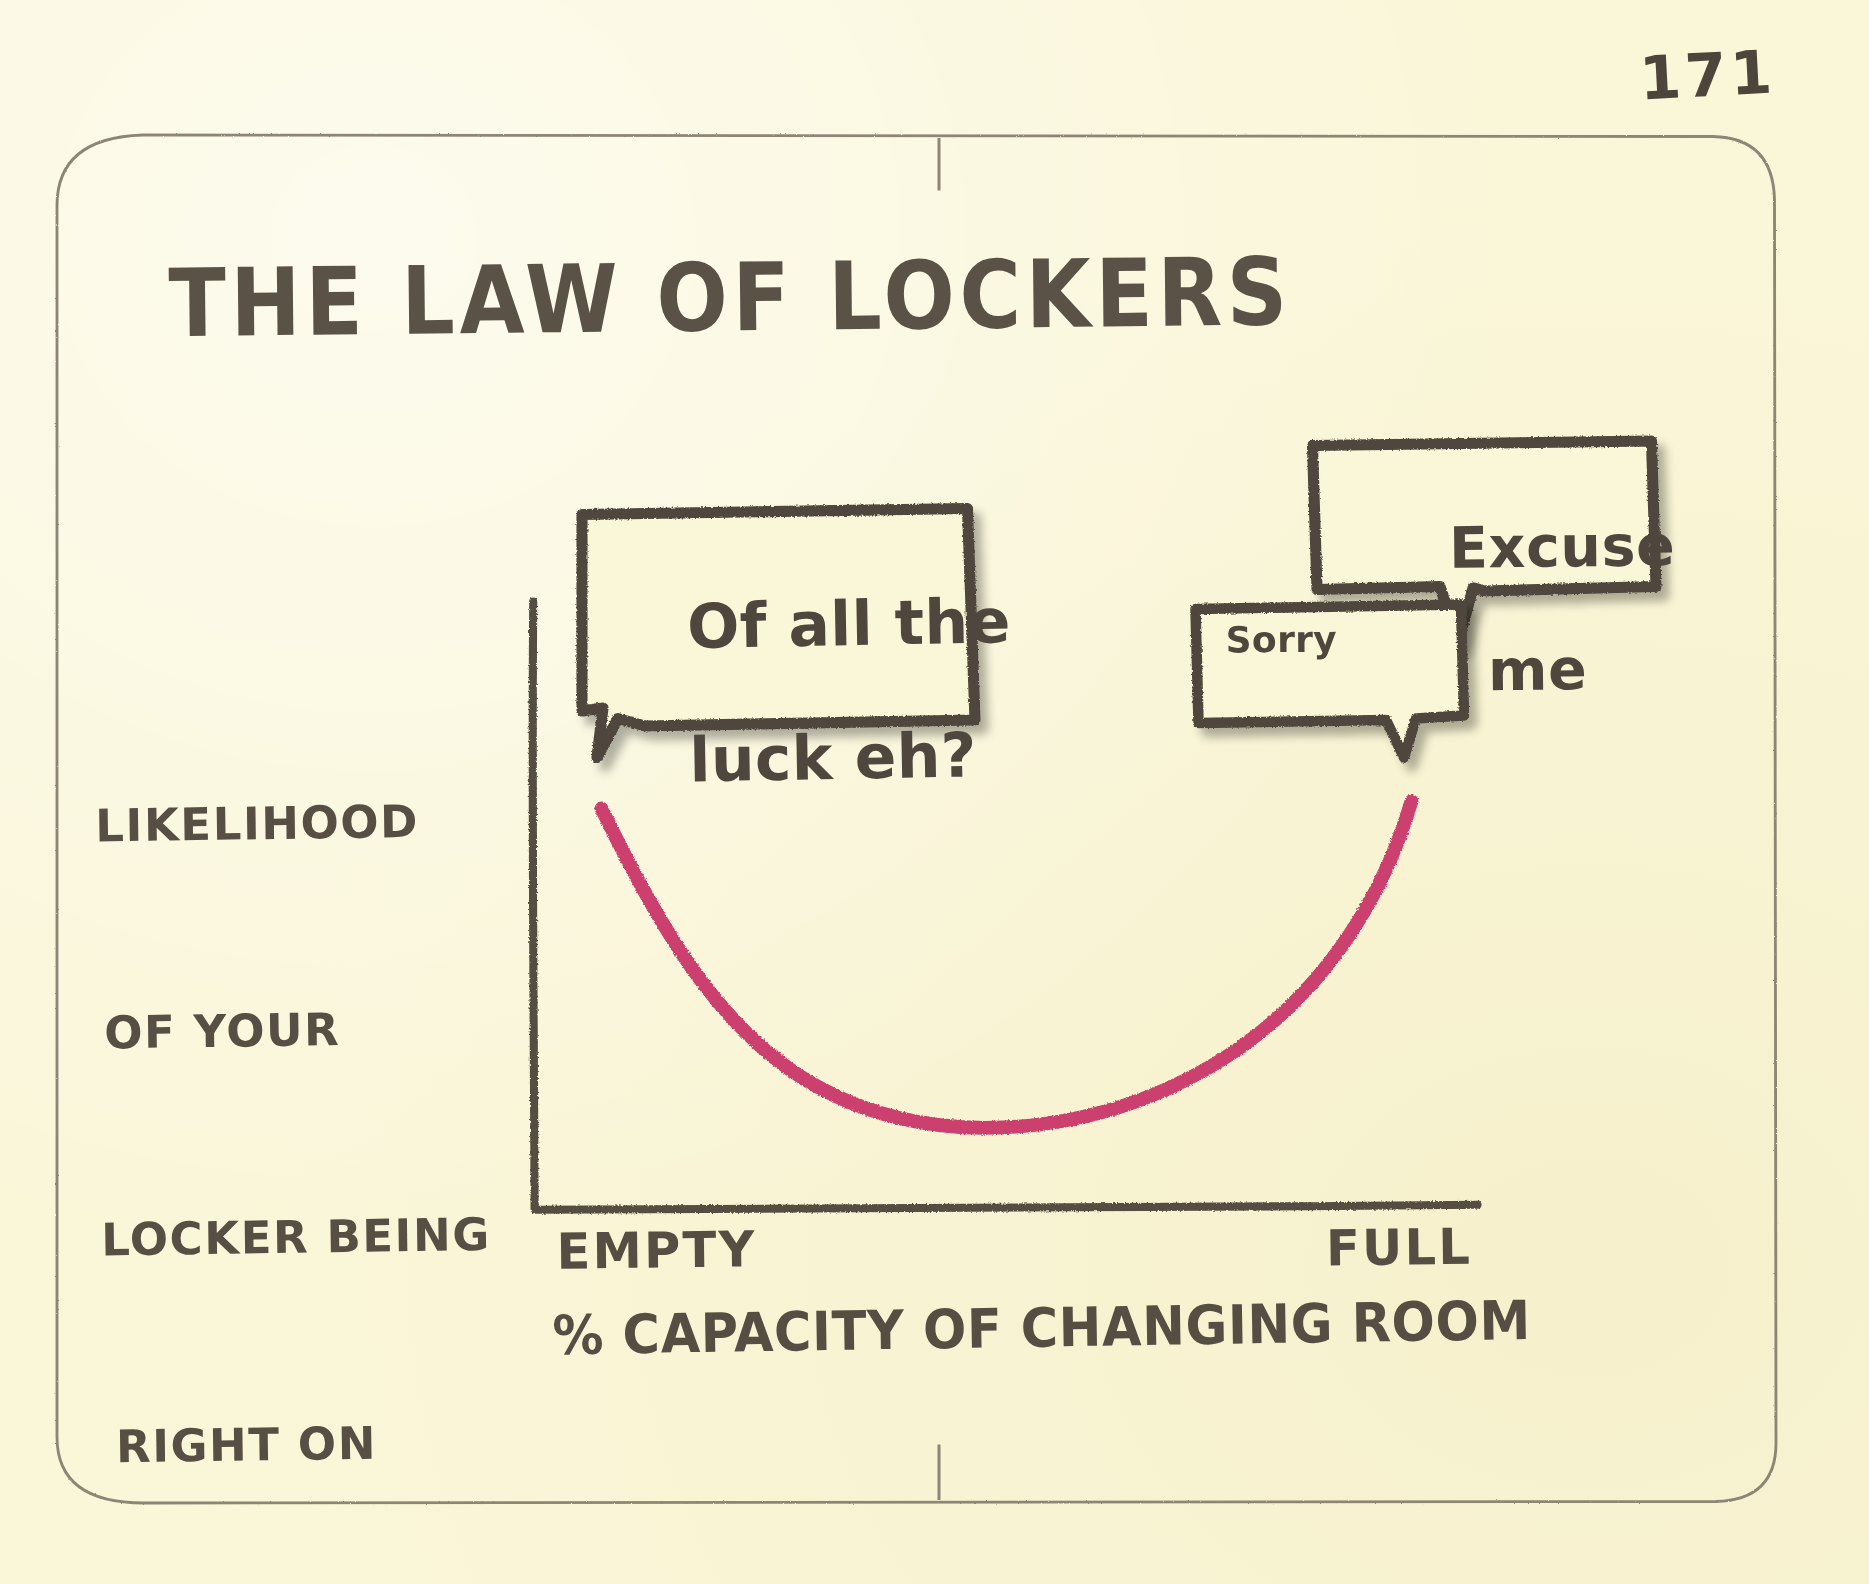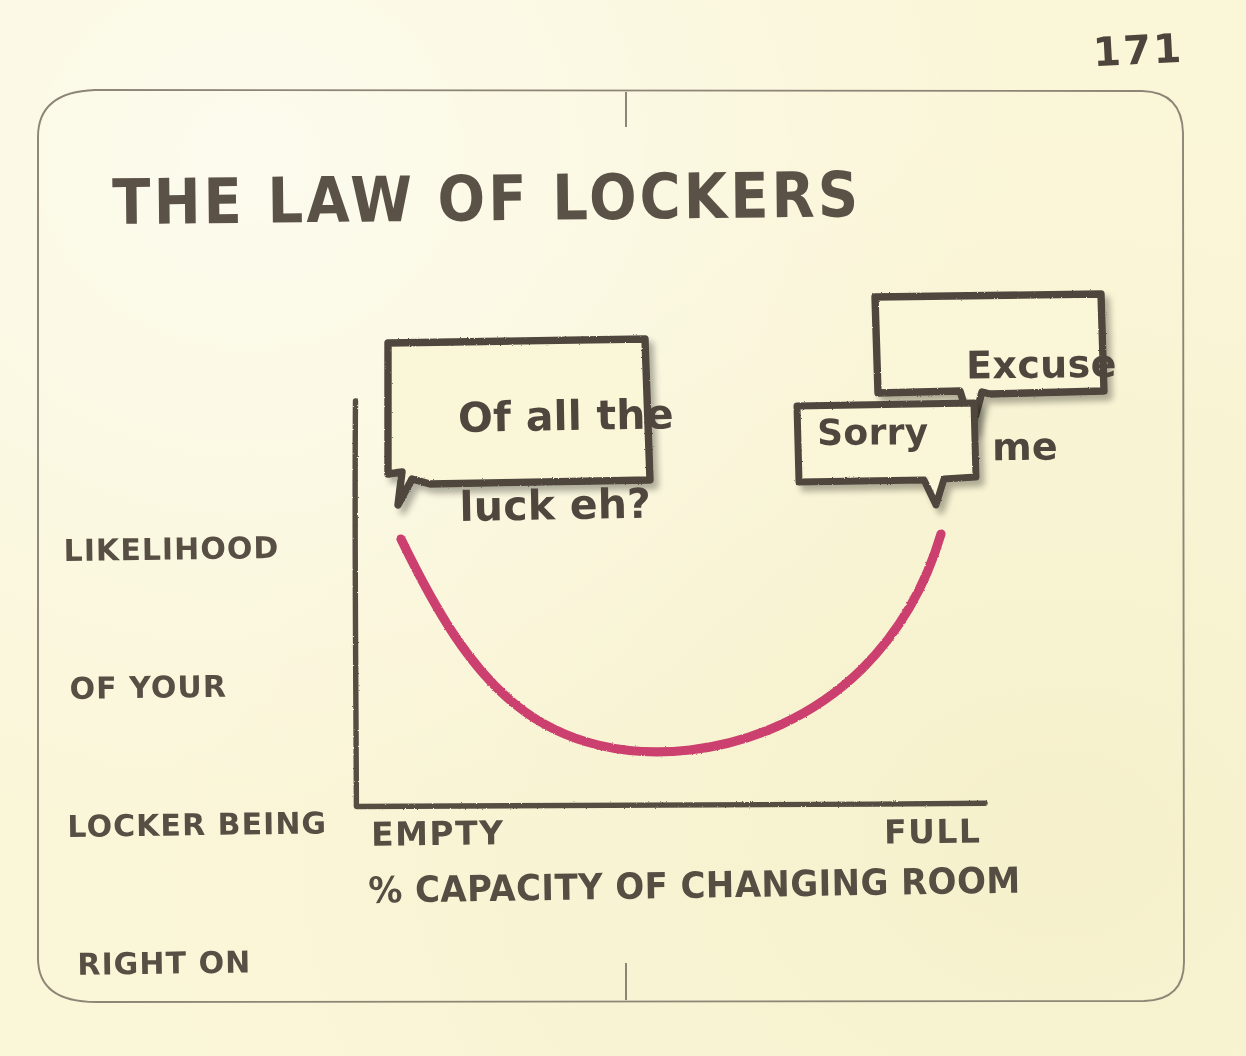--- a/index.html
+++ b/index.html
@@ -116,21 +116,21 @@
     left: 399px;
     top: 353px;
     font-size: 41px;
     letter-spacing: 0.005em;
     transform: rotate(-1deg);
     transform-origin: left top;
   }
   #bubble-sorry-text {
     left: 817px;
     top: 415px;
-    font-size: 36px;
+    font-size: 24px;
     letter-spacing: 0.01em;
     transform: rotate(-0.5deg);
     transform-origin: left top;
   }
   #bubble-excuse-text {
     left: 911px;
     top: 305px;
     font-size: 38px;
     letter-spacing: 0.01em;
     text-align: center;

